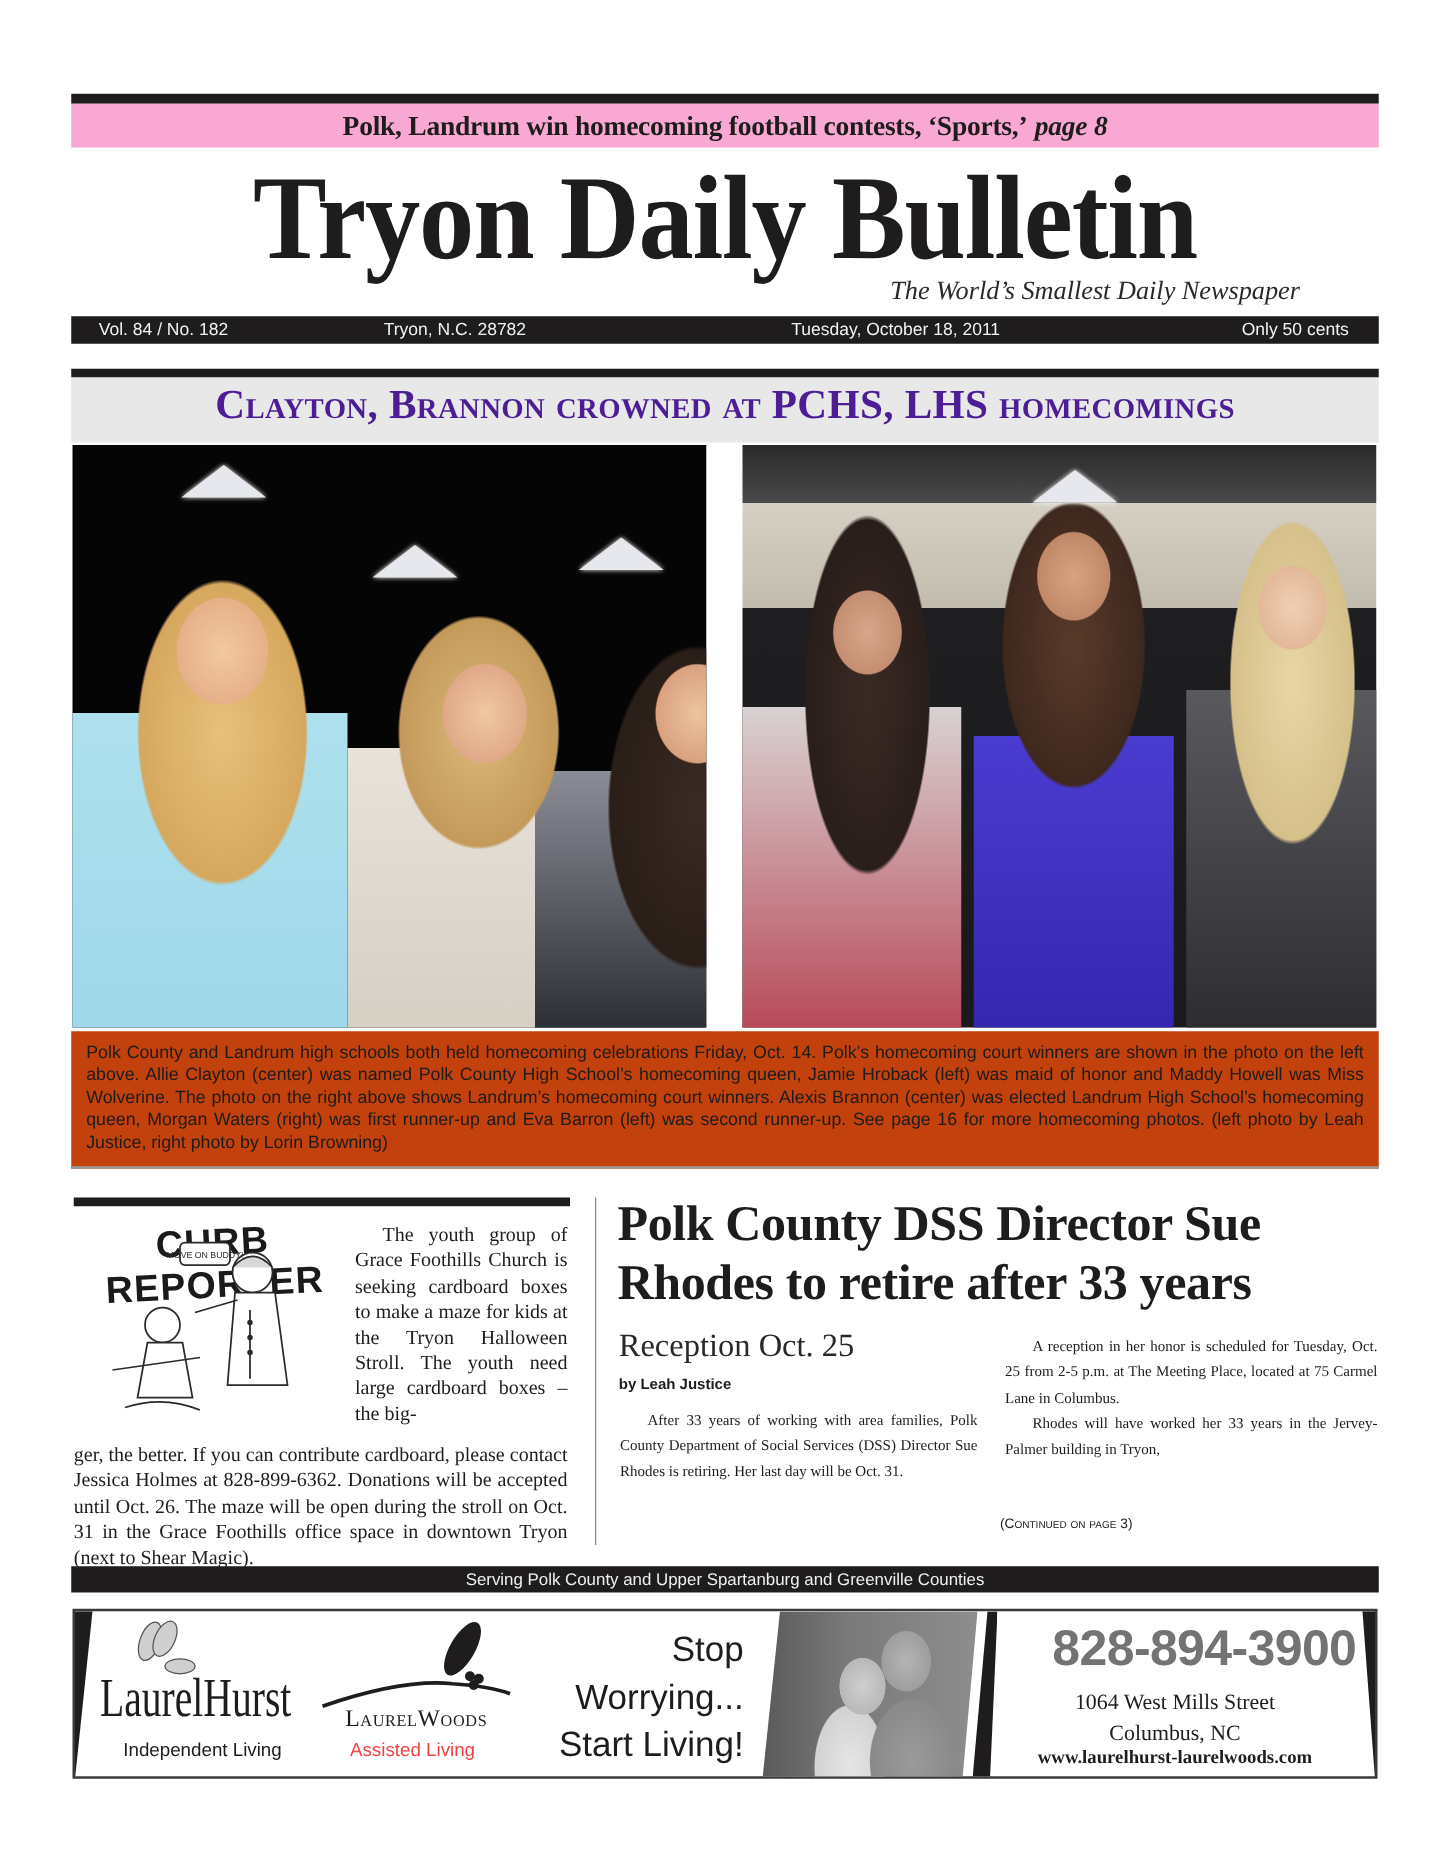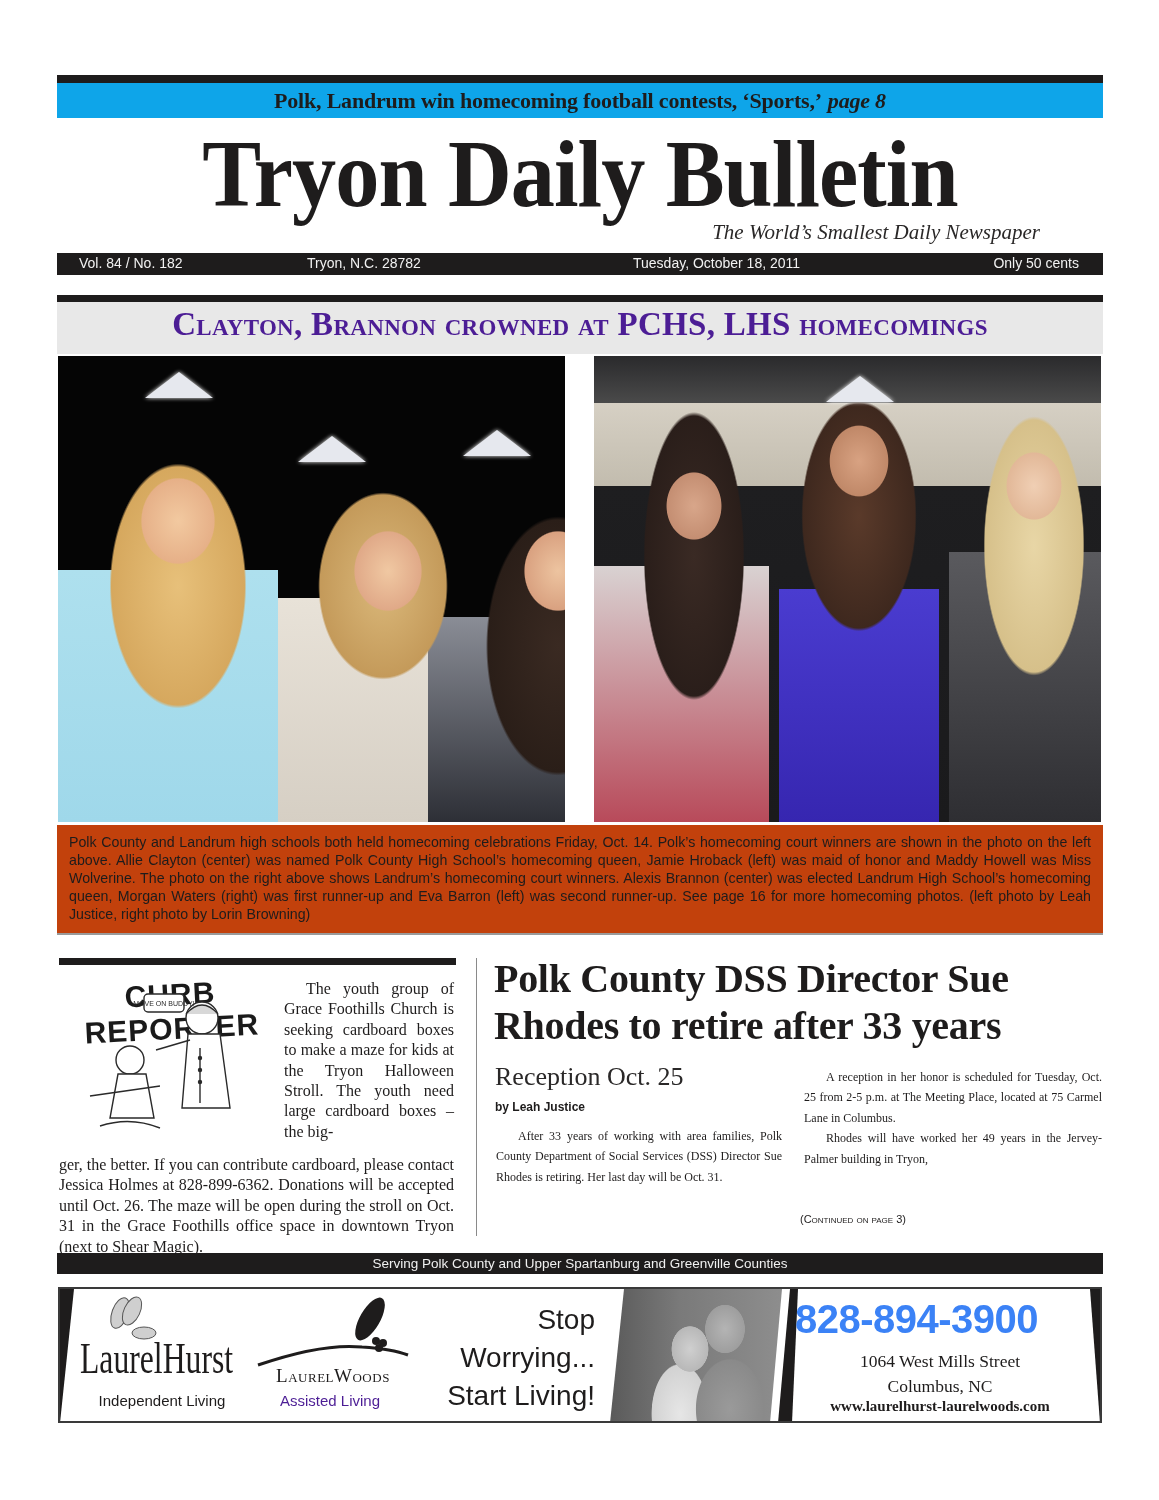--- a/index.html
+++ b/index.html
@@ -3,21 +3,21 @@
 <meta charset="utf-8">
 <style>
   * { box-sizing: border-box; margin: 0; padding: 0; }
   html, body { width: 1159px; height: 1500px; background: #ffffff; overflow: hidden; }
   body { position: relative; font-family: "Liberation Serif", serif; color: #1c1a1a; }
 
   .abs { position: absolute; }
 
   
   .top-rule { left: 57px; top: 75px; width: 1046px; height: 8px; background: #1e1c1c; }
-  .teaser { left: 57px; top: 83px; width: 1046px; height: 35px; background: #0ea5e9;
+  .teaser { left: 57px; top: 83px; width: 1046px; height: 35px; background: #f9a8d4;
             display: flex; align-items: center; justify-content: center;
             font-family: "Liberation Serif", serif; font-weight: bold; font-size: 22px; color: #1e1c1c; letter-spacing: -0.2px; }
   .teaser em { font-style: italic; margin-left: 6px; }
 
   
   .masthead { left: 57px; top: 118px; width: 1046px; height: 112px;
               text-align: center; font-family: "Liberation Serif", serif; font-weight: bold;
               font-size: 96px; line-height: 112px; color: #1e1c1c; letter-spacing: -1px;
               transform: scaleX(0.92); transform-origin: center; }
   .tagline { left: 600px; top: 220px; width: 440px; text-align: right;
@@ -102,35 +102,35 @@
   .ad-left-slant { position: absolute; left: 0; top: 0; width: 0; height: 0;
                    border-top: 134px solid #1e1c1c; border-right: 14px solid transparent; }
   .laurelhurst { position: absolute; left: 20px; top: 48px; width: 170px; text-align: center;
                  font-family: "Liberation Serif", serif; font-size: 44px; line-height: 44px; color: #1e1c1c;
                  transform: scaleX(0.72); transform-origin: left center; white-space: nowrap; }
   .lh-sub { position: absolute; left: 22px; top: 103px; width: 160px; text-align: center;
             font-family: "Liberation Sans", sans-serif; font-size: 15px; color: #1e1c1c; }
   .laurelwoods { position: absolute; left: 188px; top: 76px; width: 170px; text-align: center;
                  font-family: "Liberation Serif", serif; font-size: 19px; font-variant: small-caps; color: #1e1c1c; letter-spacing: 0.5px; }
   .lw-sub { position: absolute; left: 190px; top: 103px; width: 160px; text-align: center;
-            font-family: "Liberation Sans", sans-serif; font-size: 15px; color: #4c1d95; }
+            font-family: "Liberation Sans", sans-serif; font-size: 15px; color: #ef4444; }
   .slogan { position: absolute; left: 355px; top: 12px; width: 180px; text-align: right;
             font-family: "Liberation Sans", sans-serif; font-size: 28px; line-height: 38px; color: #1e1c1c; }
   .ad-photo { position: absolute; left: 550px; top: 0; width: 175px; height: 134px;
               background:
                 radial-gradient(ellipse 28px 34px at 115px 40px, #b4b4b4 0%, #9e9e9e 70%, transparent 72%),
                 radial-gradient(ellipse 26px 32px at 80px 60px, #cfcfcf 0%, #b8b8b8 70%, transparent 72%),
                 radial-gradient(ellipse 48px 70px at 120px 120px, #9a9a9a 0%, #8a8a8a 70%, transparent 72%),
                 radial-gradient(ellipse 40px 70px at 70px 125px, #e6e6e6 0%, #d2d2d2 70%, transparent 72%),
                 linear-gradient(90deg, #5a5a5a 0%, #7a7a7a 40%, #8e8e8e 100%);
               clip-path: polygon(14px 0, 172px 0, 160px 134px, 0 134px); }
   .ad-dark { position: absolute; left: 718px; top: 0; width: 20px; height: 134px; background: #1e1c1c;
              clip-path: polygon(12px 0, 20px 0, 14px 134px, 0 134px); }
-  .ad-phone { position: absolute; left: 735px; top: 8px; width: 290px; text-align: left;
-              font-family: "Liberation Sans", sans-serif; font-weight: bold; font-size: 40px; color: #3b82f6; letter-spacing: -0.5px; }
+  .ad-phone { position: absolute; left: 735px; top: 8px; width: 290px; text-align: right;
+              font-family: "Liberation Sans", sans-serif; font-weight: bold; font-size: 40px; color: #737373; letter-spacing: -0.5px; }
   .ad-addr { position: absolute; left: 735px; top: 60px; width: 290px; text-align: center;
              font-family: "Liberation Serif", serif; font-size: 17.5px; line-height: 25px; color: #1e1c1c; }
   .ad-url { position: absolute; left: 735px; top: 109px; width: 290px; text-align: center;
             font-family: "Liberation Serif", serif; font-weight: bold; font-size: 15px; color: #1e1c1c; }
   .ad-right-slant { position: absolute; right: 0; top: 0; width: 0; height: 0;
                     border-top: 134px solid #1e1c1c; border-left: 10px solid transparent; }
 </style>
 </head>
 <body>
 
@@ -197,21 +197,21 @@
 <div class="abs col-divider"></div>
 
 <h2 class="abs dss-headline">Polk County DSS Director Sue Rhodes to retire after 33 years</h2>
 <div class="abs dss-sub">Reception Oct. 25</div>
 <div class="abs dss-byline">by Leah Justice</div>
 <div class="abs dss-col dss-col1">
   <p>After 33 years of working with area families, Polk County Department of Social Services (DSS) Director Sue Rhodes is retiring. Her last day will be Oct. 31.</p>
 </div>
 <div class="abs dss-col dss-col2">
   <p>A reception in her honor is scheduled for Tuesday, Oct. 25 from 2-5 p.m. at The Meeting Place, located at 75 Carmel Lane in Columbus.</p>
-  <p>Rhodes will have worked her 49 years in the Jervey-Palmer building in Tryon,</p>
+  <p>Rhodes will have worked her 33 years in the Jervey-Palmer building in Tryon,</p>
 </div>
 <div class="abs continued">(Continued on page 3)</div>
 
 <div class="abs serving">Serving Polk County and Upper Spartanburg and Greenville Counties</div>
 
 <div class="abs ad">
   <div class="ad-left-slant"></div>
   <svg width="60" height="50" viewBox="0 0 60 50" style="position:absolute;left:38px;top:6px;">
     <g fill="#cfcfcf" stroke="#555" stroke-width="1">
       <ellipse cx="22" cy="18" rx="8" ry="16" transform="rotate(20 22 18)"></ellipse>

